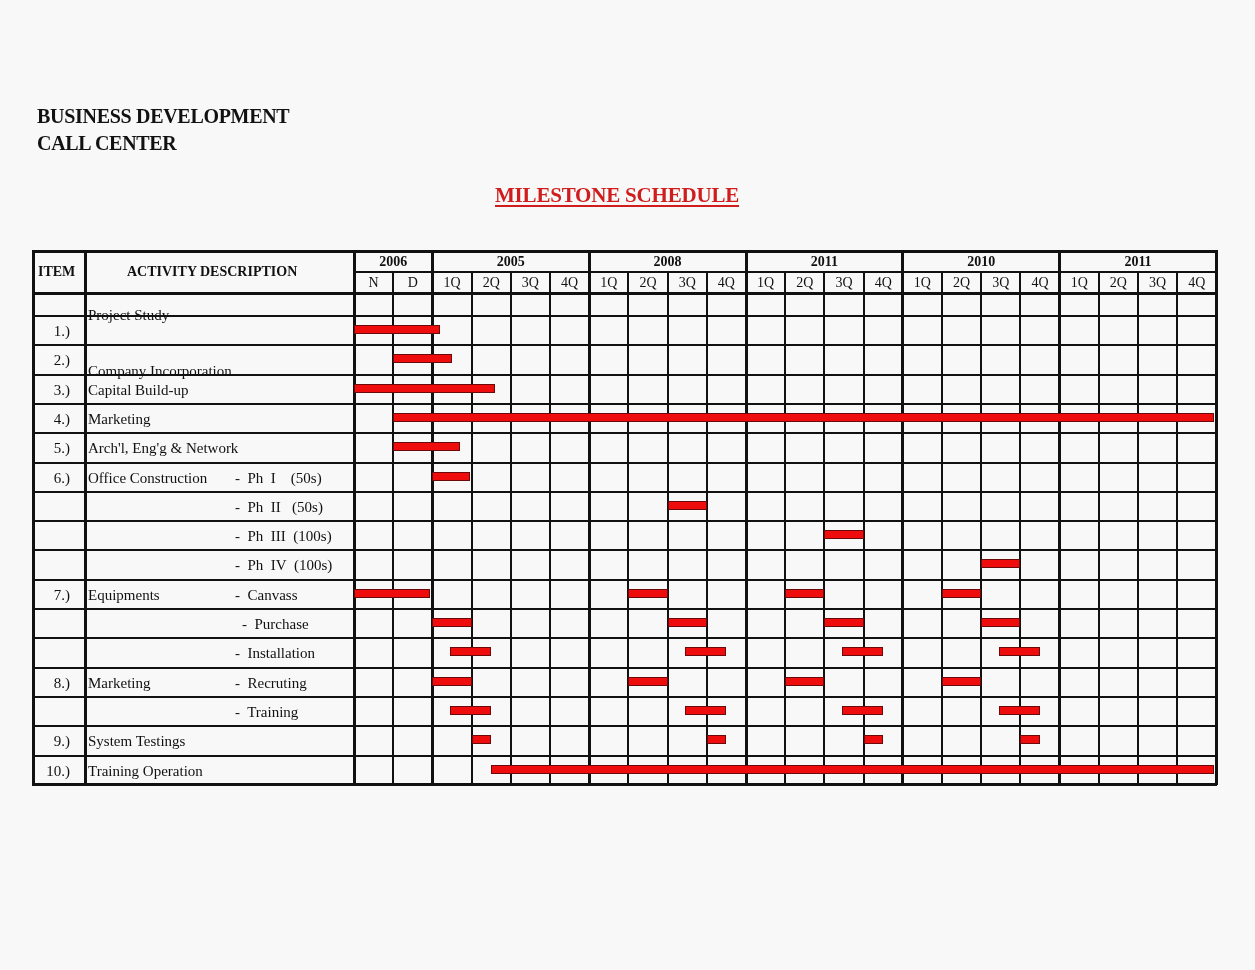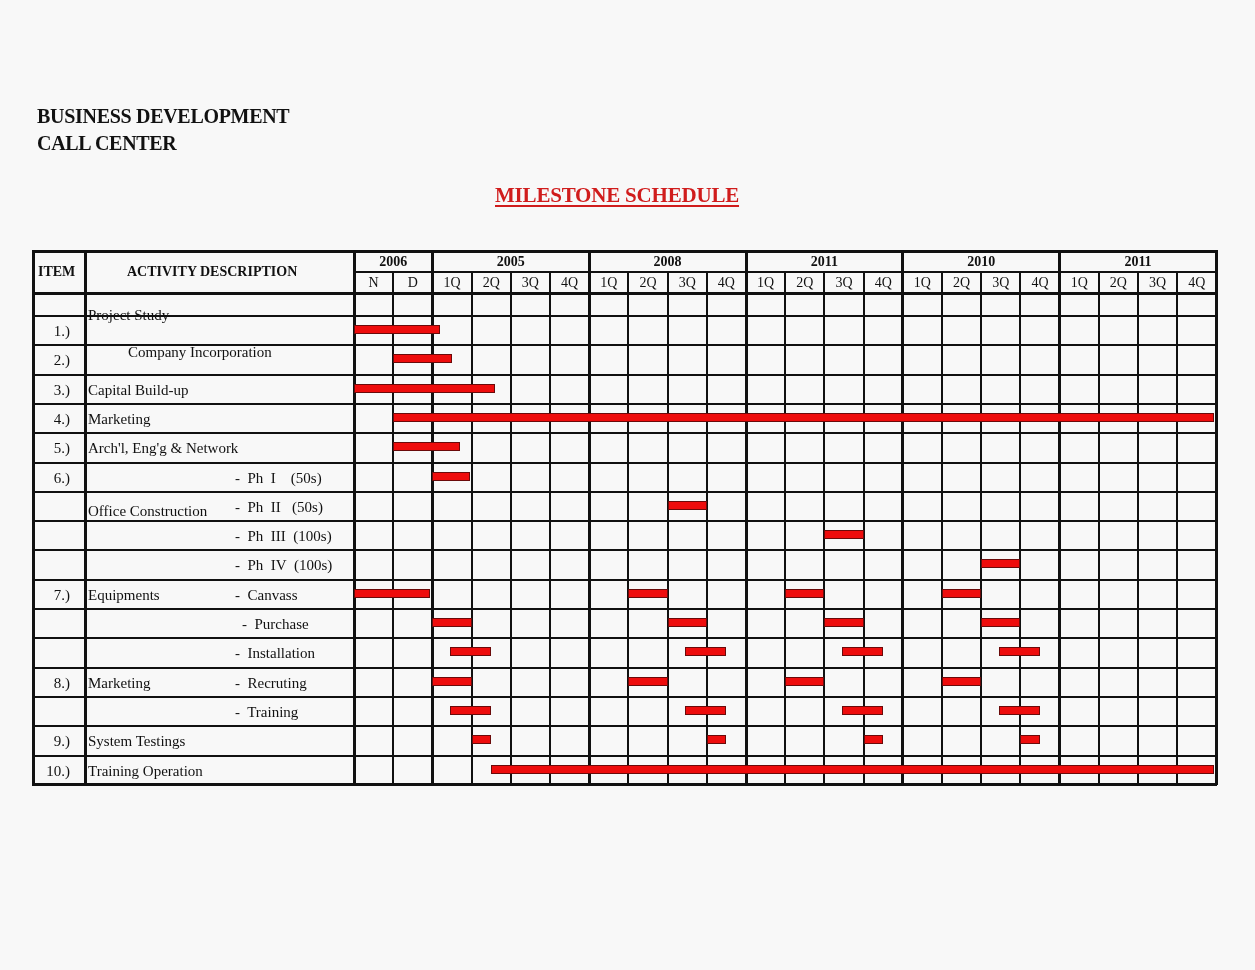--- a/index.html
+++ b/index.html
@@ -123,33 +123,33 @@
     <div class="line" style="left: 1105px; top: 22px; width: 2px; height: 513px;"></div>
     <div class="cell-text q" style="left: 1145.2px; top: 24px; width: 39.2px;">4Q</div>
     <div class="line" style="left: 1144.2px; top: 22px; width: 2px; height: 513px;"></div>
     <div class="line" style="left: 1026.1px; top: 0px; width: 3px; height: 535px;"></div>
     <div class="cell-text hdr" style="left: 6px; top: 13px;">ITEM</div>
     <div class="cell-text hdr" style="left: 95px; top: 13px;">ACTIVITY DESCRIPTION</div>
     <div class="cell-text" style="left: 0px; width: 38px; text-align: right; top: 72px;">1.)</div>
     <div class="cell-text" style="left: 56px; top: 56px;">Project Study</div>
     <div class="bar" style="left: 322px; top: 75px; width: 86.24px;"></div>
     <div class="cell-text" style="left: 0px; width: 38px; text-align: right; top: 101.3px;">2.)</div>
-    <div class="cell-text" style="left: 56px; top: 93px; padding-left: 40px;">Company Incorporation</div>
+    <div class="cell-text" style="left: 56px; top: 112px;">Company Incorporation</div>
     <div class="bar" style="left: 361.2px; top: 104.3px; width: 58.8px;"></div>
     <div class="cell-text" style="left: 0px; width: 38px; text-align: right; top: 130.6px;">3.)</div>
     <div class="cell-text" style="left: 56px; top: 130.6px;">Capital Build-up</div>
     <div class="bar" style="left: 322px; top: 133.6px; width: 141.12px;"></div>
     <div class="cell-text" style="left: 0px; width: 38px; text-align: right; top: 159.9px;">4.)</div>
     <div class="cell-text" style="left: 56px; top: 159.9px;">Marketing</div>
     <div class="bar" style="left: 361.2px; top: 162.9px; width: 820.8px;"></div>
     <div class="cell-text" style="left: 0px; width: 38px; text-align: right; top: 189.2px;">5.)</div>
     <div class="cell-text" style="left: 56px; top: 189.2px; text-align: center;">Arch'l, Eng'g &amp; Network</div>
     <div class="bar" style="left: 361.2px; top: 192.2px; width: 66.64px;"></div>
     <div class="cell-text" style="left: 0px; width: 38px; text-align: right; top: 218.5px;">6.)</div>
-    <div class="cell-text" style="left: 56px; top: 218.5px; margin-top: 33px;">Office Construction</div>
+    <div class="cell-text" style="left: 56px; top: 218.5px;">Office Construction</div>
     <div class="cell-text" style="left: 203px; top: 218.5px; white-space: pre; text-align: center;">-  Ph  I    (50s)</div>
     <div class="bar" style="left: 400.4px; top: 221.5px; width: 37.24px;"></div>
     <div class="cell-text" style="left: 203px; top: 247.8px; white-space: pre;">-  Ph  II   (50s)</div>
     <div class="bar" style="left: 635.6px; top: 250.8px; width: 39.2px;"></div>
     <div class="cell-text" style="left: 203px; top: 277.1px; white-space: pre;">-  Ph  III  (100s)</div>
     <div class="bar" style="left: 792.4px; top: 280.1px; width: 39.2px;"></div>
     <div class="cell-text" style="left: 203px; top: 306.4px; white-space: pre;">-  Ph  IV  (100s)</div>
     <div class="bar" style="left: 949.2px; top: 309.4px; width: 39.2px;"></div>
     <div class="cell-text" style="left: 0px; width: 38px; text-align: right; top: 335.7px;">7.)</div>
     <div class="cell-text" style="left: 56px; top: 335.7px;">Equipments</div>

